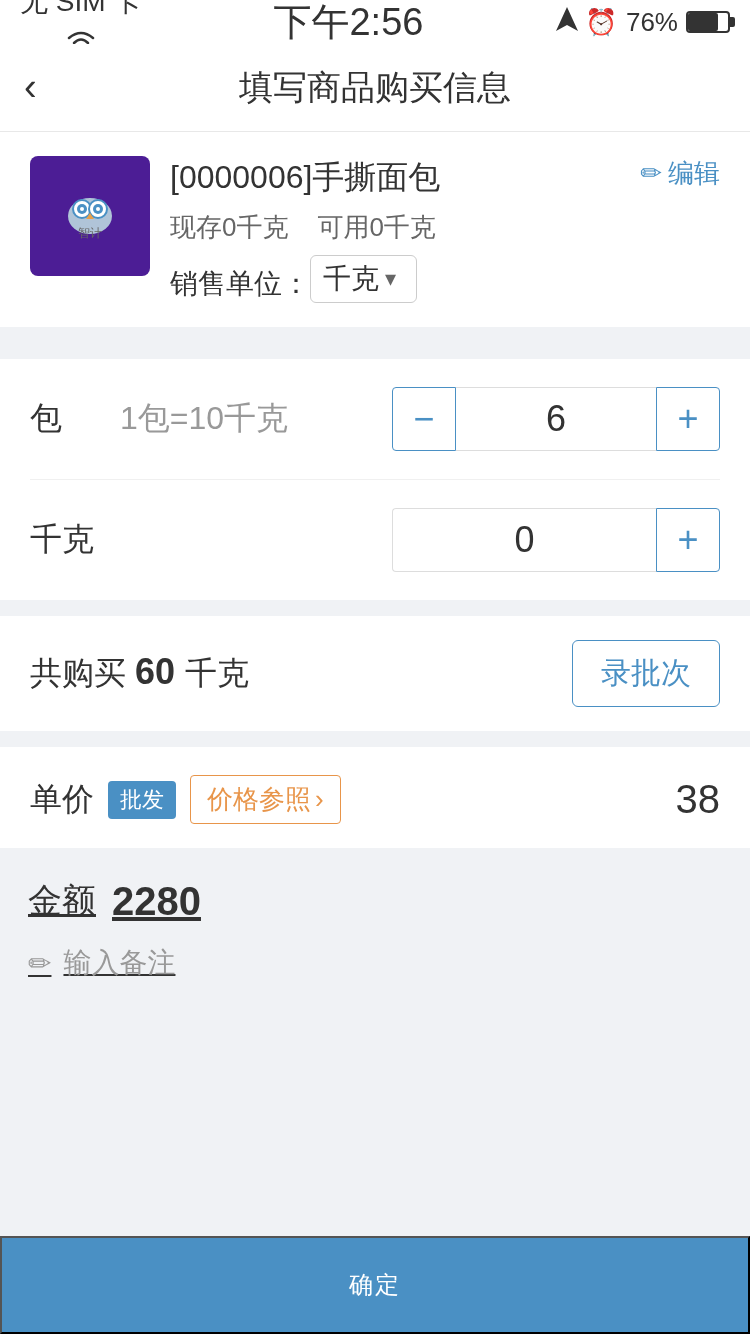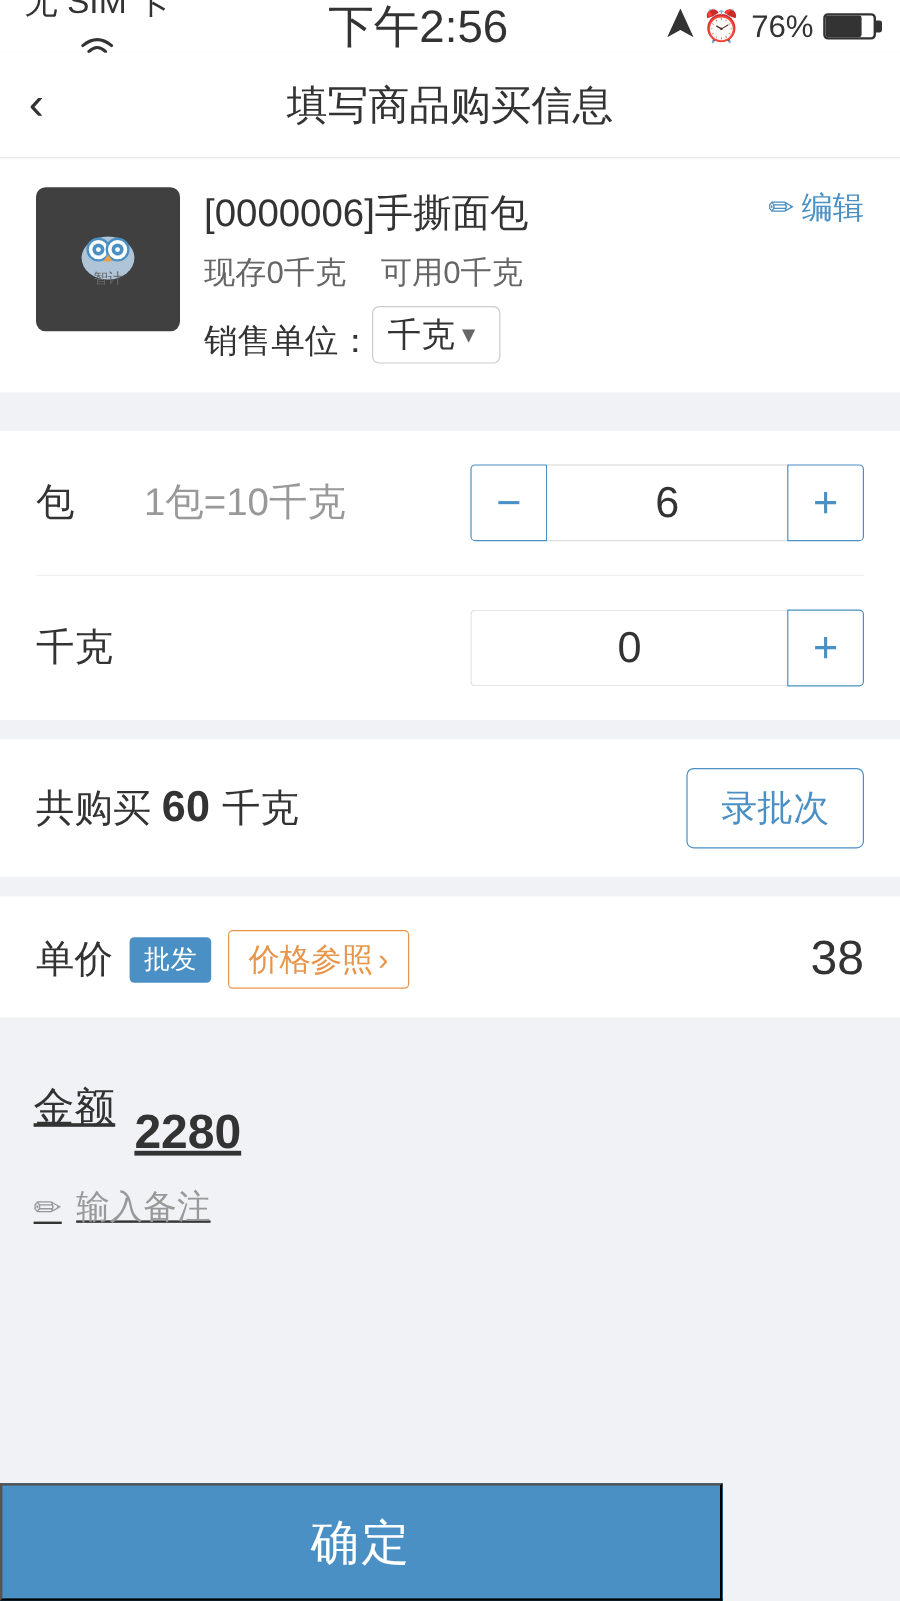--- a/index.html
+++ b/index.html
@@ -96,21 +96,21 @@
       background: #fff;
       padding: 24px 30px;
       display: flex;
       align-items: flex-start;
       gap: 20px;
       margin-bottom: 16px;
     }
     .product-thumb {
       width: 120px;
       height: 120px;
-      background: #404040;
+      background: #4c1d95;
       border-radius: 8px;
       display: flex;
       align-items: center;
       justify-content: center;
       flex-shrink: 0;
     }
     .owl-icon {
       font-size: 48px;
       color: #4a90c4;
     }
@@ -337,21 +337,20 @@
       margin-bottom: 20px;
     }
     .amount-label {
       font-size: 34px;
       color: #333;
     }
     .amount-value {
       font-size: 40px;
       color: #333;
       font-weight: 600;
-      margin-top: 44px;
     }
     .note-row {
       display: flex;
       align-items: center;
       gap: 12px;
       padding-bottom: 10px;
     }
     .note-icon {
       font-size: 28px;
       color: #999;
@@ -366,25 +365,25 @@
       background: #f0f2f5;
       flex: 1;
       min-height: 300px;
     }
 
     
     .confirm-btn {
       position: fixed;
       bottom: 0;
       left: 0;
-      width: 602px;
+      width: 750px;
       height: 98px;
       background: #4a90c4;
       color: #fff;
-      font-size: 40px;
+      font-size: 24px;
       display: flex;
       align-items: center;
       justify-content: center;
       cursor: pointer;
       letter-spacing: 2px;
     }
 
     .divider {
       height: 16px;
       background: #f0f2f5;

